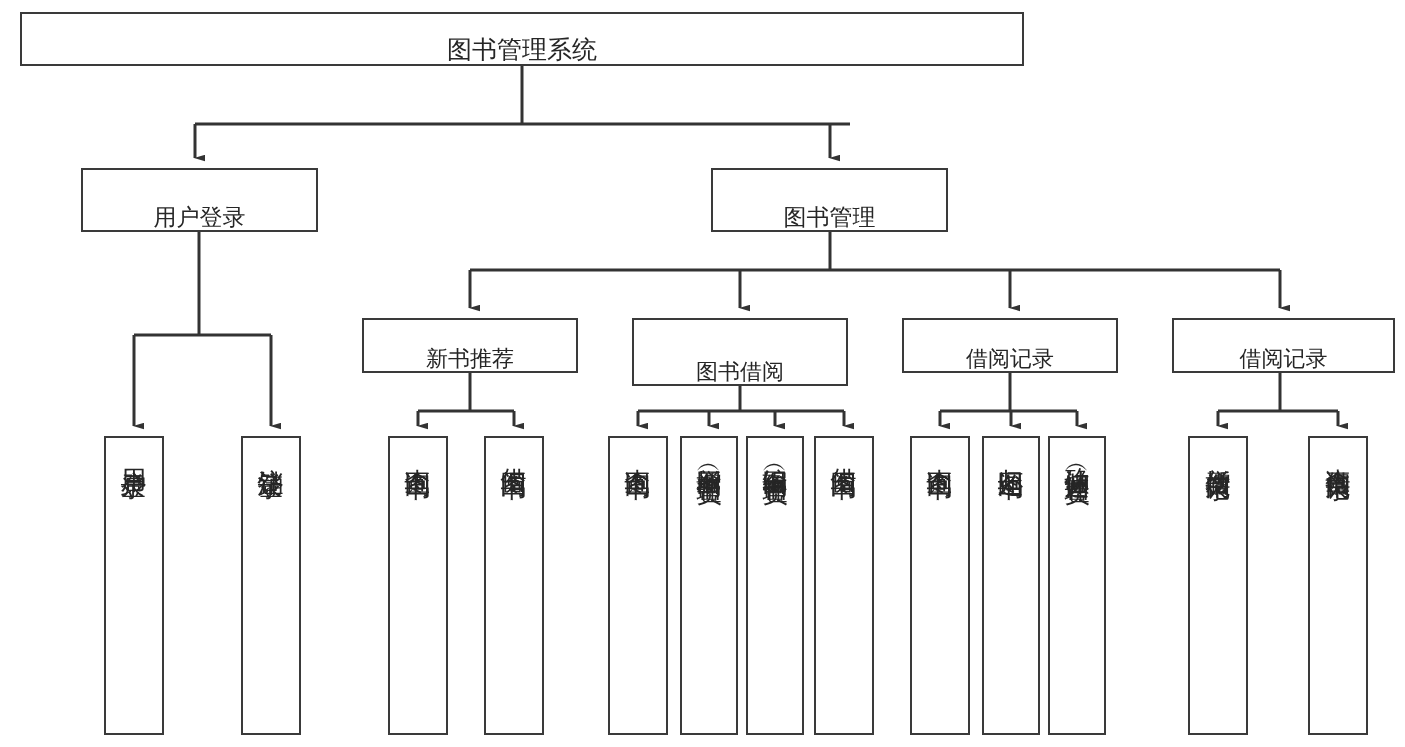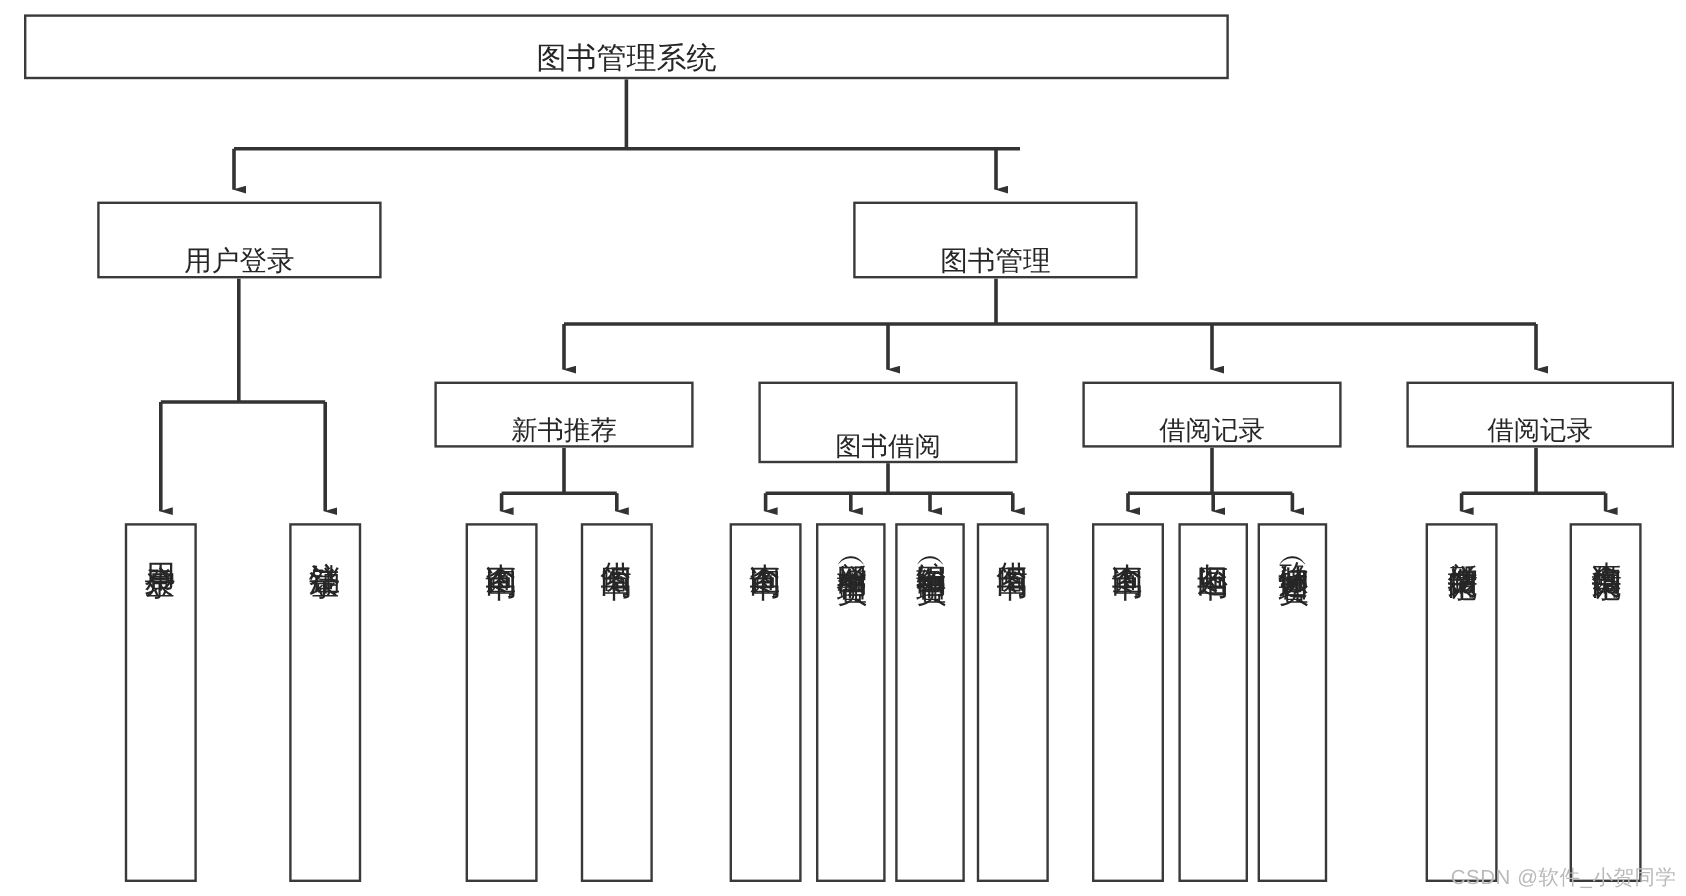--- a/index.html
+++ b/index.html
@@ -186,15 +186,14 @@
   <div class="node leaf tall" id="lf-10" style="left: 1048px; top: 436px; width: 58px; height: 299px;">
     <span class="lbl">确认归还（管理员）</span>
   </div>
   <div class="node leaf tall" id="lf-11" style="left: 1188px; top: 436px; width: 60px; height: 299px;">
     <span class="lbl">新增借阅记录</span>
   </div>
   <div class="node leaf tall" id="lf-12" style="left: 1308px; top: 436px; width: 60px; height: 299px;">
     <span class="lbl">查询借阅记录</span>
   </div>
 
-  <div id="watermark">CSDN @软件_小贺同学</div>
 
 </div>
 
 </body></html>

